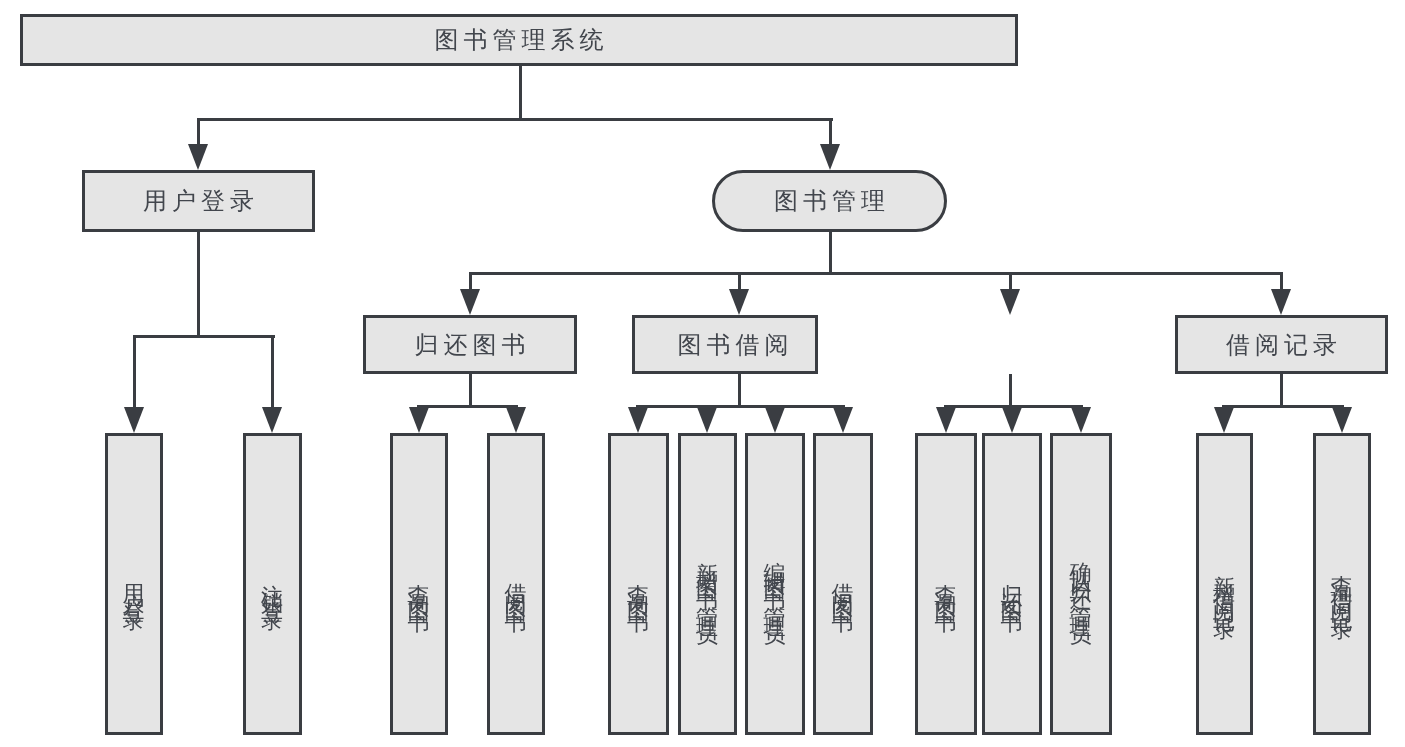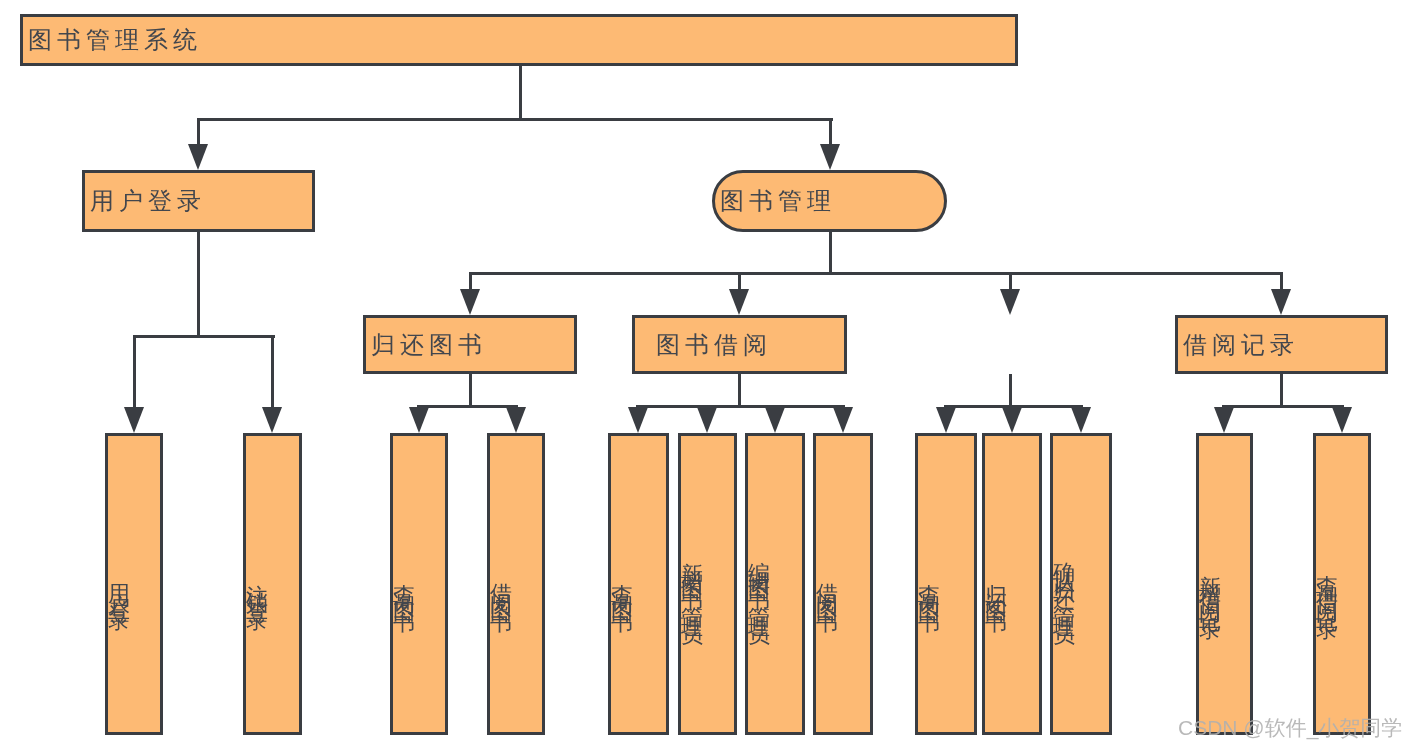--- a/index.html
+++ b/index.html
@@ -7,23 +7,23 @@
     --text:#42464d;
     --wm:#b0b0b0;
     --bg:#ffffff;
   }
   html,body{margin:0;padding:0;background:var(--bg);}
   .canvas{
     position:relative;width:1405px;height:747px;background:var(--bg);
     font-family:"Liberation Sans",sans-serif;overflow:hidden;
   }
   .node{
-    position:absolute;box-sizing:border-box;background:#fdba74;
+    position:absolute;box-sizing:border-box;background:#e5e5e5;
     border:3px solid var(--line);color:var(--text);
-    display:flex;align-items:center;
+    display:flex;align-items:center;justify-content:center;
     font-size:24px;letter-spacing:5px;text-indent:5px;
   }
   .node.vertical{font-size:22px;letter-spacing:0;text-indent:0;}
   .node.vertical .lbl{
     writing-mode:vertical-rl;text-orientation:mixed;
     letter-spacing:9px;line-height:1.05;
   }
   .vline,.hline{position:absolute;background:var(--line);}
   .vline{width:3px;}
   .hline{height:3px;}
@@ -50,21 +50,21 @@
   <div class="node" style="left:82px;top:170px;width:233px;height:62px;">
     <span class="lbl">用户登录</span>
   </div>
   <div class="node" style="left:712px;top:170px;width:235px;height:62px;border-radius:31px;">
     <span class="lbl">图书管理</span>
   </div>
 
   <div class="node" style="left:363px;top:315px;width:214px;height:59px;">
     <span class="lbl">归还图书</span>
   </div>
-  <div class="node" style="left:632px;top:315px;width:215px;height:59px;padding-left:16px;">
+  <div class="node" style="left:632px;top:315px;width:186px;height:59px;padding-left:16px;">
     <span class="lbl">图书借阅</span>
   </div>
   <div class="node" style="left:1175px;top:315px;width:213px;height:59px;">
     <span class="lbl">借阅记录</span>
   </div>
 
   <div class="node vertical" style="left:105px;top:433px;width:58px;height:302px;">
     <span class="lbl">用户登录</span>
   </div>
   <div class="node vertical" style="left:243px;top:433px;width:59px;height:302px;">
@@ -149,15 +149,14 @@
   <div class="hline" style="left:944px;top:405px;width:139px;"></div>
   <div class="arrow" style="left:936px;top:407px;"></div>
   <div class="arrow" style="left:1002px;top:407px;"></div>
   <div class="arrow" style="left:1071px;top:407px;"></div>
 
   <div class="vline" style="left:1280px;top:374px;height:31px;"></div>
   <div class="hline" style="left:1222px;top:405px;width:122px;"></div>
   <div class="arrow" style="left:1214px;top:407px;"></div>
   <div class="arrow" style="left:1332px;top:407px;"></div>
 
-  <div class="watermark">CSDN @软件_小贺同学</div>
 
 </div>
 
 </body></html>

